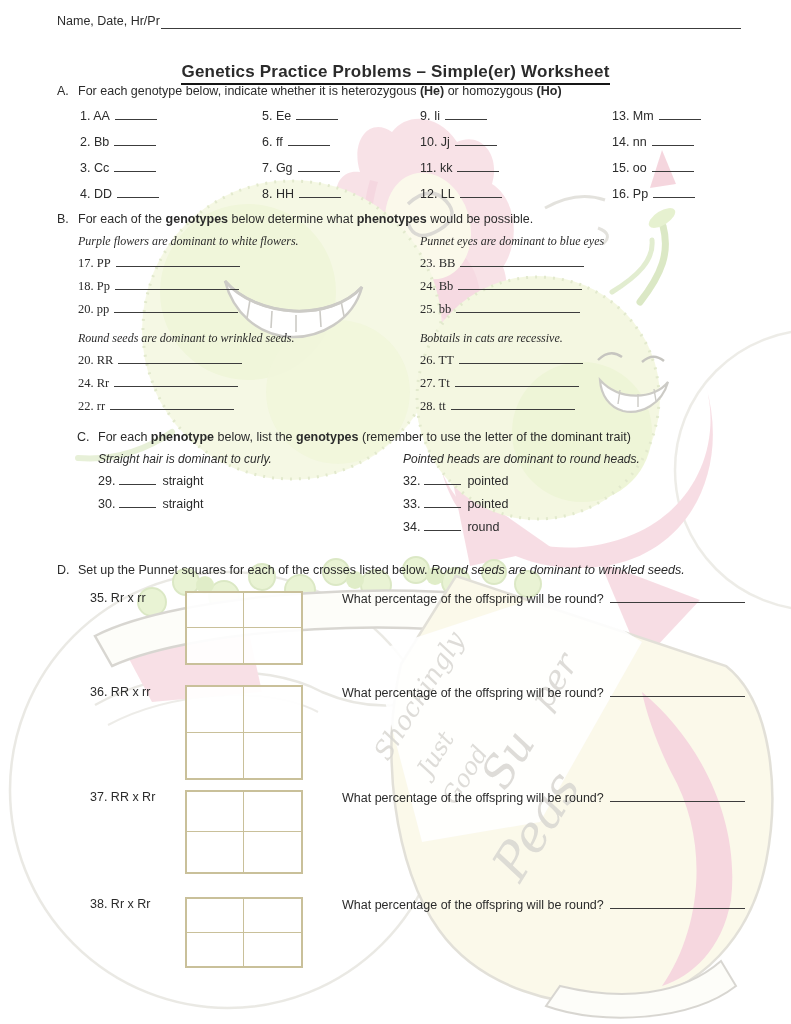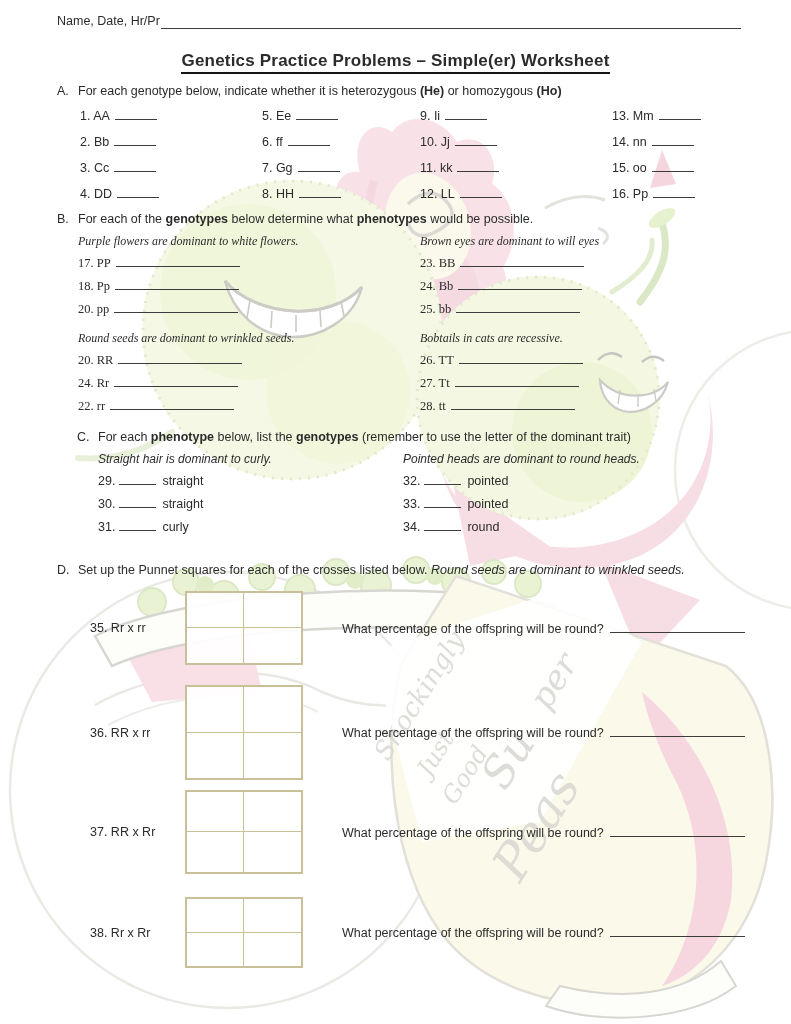--- a/index.html
+++ b/index.html
@@ -10,21 +10,21 @@
     }
     .watermark{position:absolute;left:0;top:0;width:791px;height:1024px;z-index:0;}
     .content{position:absolute;left:0;top:0;width:100%;height:100%;z-index:1;}
     .abs{position:absolute;}
 
     .name-row{top:14px;left:57px;right:50px;display:flex;align-items:flex-end;font-size:12.5px;}
     .name-row .lbl{flex:none;padding-bottom:1px;}
     .fill-line{flex:1;border-bottom:1.2px solid #3c3c3c;height:13px;margin-left:1px;}
 
     .title-wrap{top:46px;left:0;right:0;text-align:center;}
-    .title{display:inline-block;margin:5px;font-size:17px;font-weight:bold;letter-spacing:.2px;
+    .title{display:inline-block;margin:16px;font-size:17px;font-weight:bold;letter-spacing:.2px;
       border-bottom:2px solid #151515;padding-bottom:1px;}
 
     .intro{margin:0;font-size:12.5px;line-height:15px;}
     .sec-label{display:inline-block;width:21px;}
     b{font-weight:bold;}
     .it{font-style:italic;}
 
     .sec-a{top:84px;left:57px;right:36px;}
     .a-grid{display:grid;grid-template-columns:182px 158px 192px auto;padding-left:23px;margin-top:9px;}
     .a-item{height:15px;margin-bottom:11px;font-size:12.5px;white-space:nowrap;}
@@ -37,21 +37,21 @@
     .sec-b{top:212px;left:57px;right:36px;}
     .sec-c{top:430px;left:57px;right:20px;margin-left:20px;}
     .two-col{display:grid;padding-left:21px;margin-top:7px;}
     .cols-b{grid-template-columns:342px auto;font-family:Liberation Serif, serif;}
     .cols-c{grid-template-columns:305px auto;}
     .caption{font-style:italic;font-size:12px;height:15px;margin-bottom:6px;white-space:nowrap;}
     .bc-item{height:15px;margin-bottom:8px;font-size:12.5px;white-space:nowrap;}
     .group{margin-bottom:7px;}
 
     .sec-d{top:563px;left:57px;right:36px;}
-    .d-row{position:absolute;left:57px;right:36px;display:flex;align-items:center;}
+    .d-row{position:absolute;left:57px;right:36px;display:flex;}
     .d-label{flex:none;width:128px;padding-left:33px;box-sizing:border-box;font-size:12.5px;white-space:nowrap;}
     .punnett{flex:none;width:118px;box-sizing:border-box;border:2px solid #c9c09a;
       background:rgba(255,255,255,.92);display:grid;grid-template-columns:1fr 1fr;grid-template-rows:1fr 1fr;}
     .pcell{border:0 solid #c9c09a;}
     .pcell.r{border-right-width:1px;}
     .pcell.b{border-bottom-width:1px;}
     .d-q{margin-left:39px;font-size:12.5px;white-space:nowrap;}
 
     .wm-script{font-family:"DejaVu Serif",serif;font-style:italic;fill:#b3b0a6;opacity:.85;}
   </style>
@@ -178,21 +178,21 @@
     <section class="abs sec-b">
       <p class="intro"><span class="sec-label">B.</span><span>For each of the </span><b>genotypes</b><span> below determine what </span><b>phenotypes</b><span> would be possible.</span></p>
       <div class="two-col cols-b">
         <div class="group">
           <div class="caption">Purple flowers are dominant to white flowers.</div>
           <div class="bc-item"><span>17. PP</span><span class="blank blank-b"></span></div>
           <div class="bc-item"><span>18. Pp</span><span class="blank blank-b"></span></div>
           <div class="bc-item"><span>20. pp</span><span class="blank blank-b"></span></div>
         </div>
         <div class="group">
-          <div class="caption">Brown eyes are dominant to will eyes</div>
+          <div class="caption">Punnet eyes are dominant to blue eyes</div>
           <div class="bc-item"><span>23. BB</span><span class="blank blank-b"></span></div>
           <div class="bc-item"><span>24. Bb</span><span class="blank blank-b"></span></div>
           <div class="bc-item"><span>25. bb</span><span class="blank blank-b"></span></div>
         </div>
         <div class="group">
           <div class="caption">Round seeds are dominant to wrinkled seeds.</div>
           <div class="bc-item"><span>20. RR</span><span class="blank blank-b"></span></div>
           <div class="bc-item"><span>24. Rr</span><span class="blank blank-b"></span></div>
           <div class="bc-item"><span>22. rr</span><span class="blank blank-b"></span></div>
         </div>
@@ -205,21 +205,20 @@
       </div>
     </section>
 
     <section class="abs sec-c">
       <p class="intro"><span class="sec-label">C.</span><span>For each </span><b>phenotype</b><span> below, list the </span><b>genotypes</b><span> (remember to use the letter of the dominant trait)</span></p>
       <div class="two-col cols-c">
         <div class="group">
           <div class="caption">Straight hair is dominant to curly.</div>
           <div class="bc-item"><span>29.</span><span class="blank blank-c"></span><span>straight</span></div>
           <div class="bc-item"><span>30.</span><span class="blank blank-c"></span><span>straight</span></div>
-          <div class="bc-item"><span>31.</span><span class="blank blank-c"></span><span>curly</span></div>
         </div>
         <div class="group">
           <div class="caption">Pointed heads are dominant to round heads.</div>
           <div class="bc-item"><span>32.</span><span class="blank blank-c"></span><span>pointed</span></div>
           <div class="bc-item"><span>33.</span><span class="blank blank-c"></span><span>pointed</span></div>
           <div class="bc-item"><span>34.</span><span class="blank blank-c"></span><span>round</span></div>
         </div>
       </div>
     </section>
 

